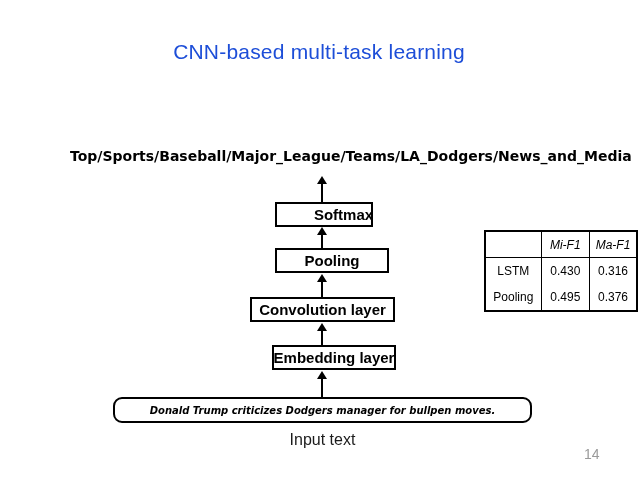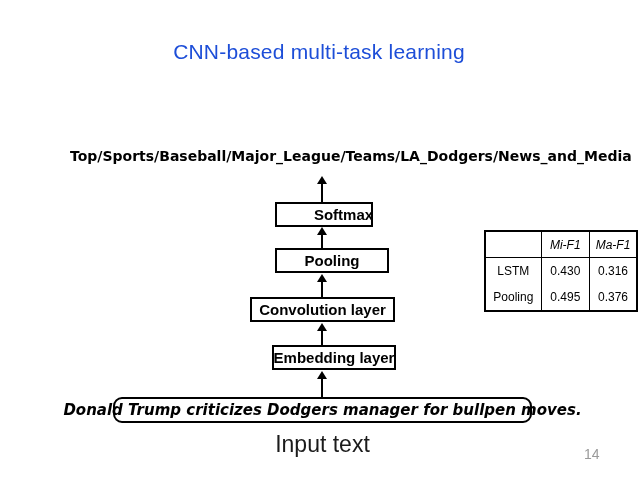--- a/index.html
+++ b/index.html
@@ -50,21 +50,21 @@
     left: 113px; top: 397px; width: 419px; height: 26px;
     border: 2px solid #000;
     border-radius: 9px;
     background: #fff;
     box-sizing: border-box;
     display: flex;
     align-items: center;
     justify-content: center;
     font-style: italic;
     font-weight: 600;
-    font-size: 15px;
+    font-size: 10px;
     font-family: "DejaVu Sans", sans-serif;
     white-space: nowrap;
   }
   .arrow {
     position: absolute;
     width: 2px;
     background: #000;
     left: 321px;
   }
   .arrow::before {
@@ -79,21 +79,21 @@
   }
   .arrow-1 { top: 184px; height: 18px; }
   .arrow-2 { top: 235px; height: 13px; }
   .arrow-3 { top: 282px; height: 15px; }
   .arrow-4 { top: 331px; height: 14px; }
   .arrow-5 { top: 379px; height: 18px; }
   .input-caption {
     position: absolute;
     left: 113px; width: 419px; top: 431px;
     text-align: center;
-    font-size: 23px;
+    font-size: 16px;
     color: #1b1b1b;
   }
   .results-table {
     position: absolute;
     left: 452px; top: 230px;
     border-collapse: collapse;
     font-size: 12px;
     table-layout: fixed;
     margin-left: 32px;
   }

